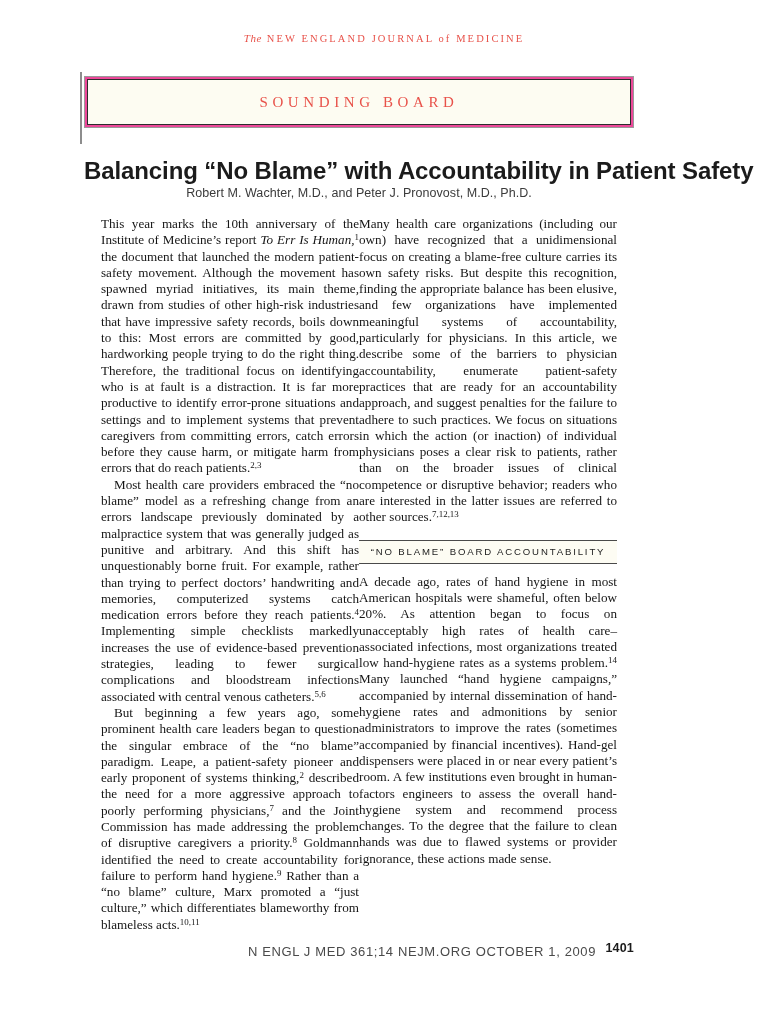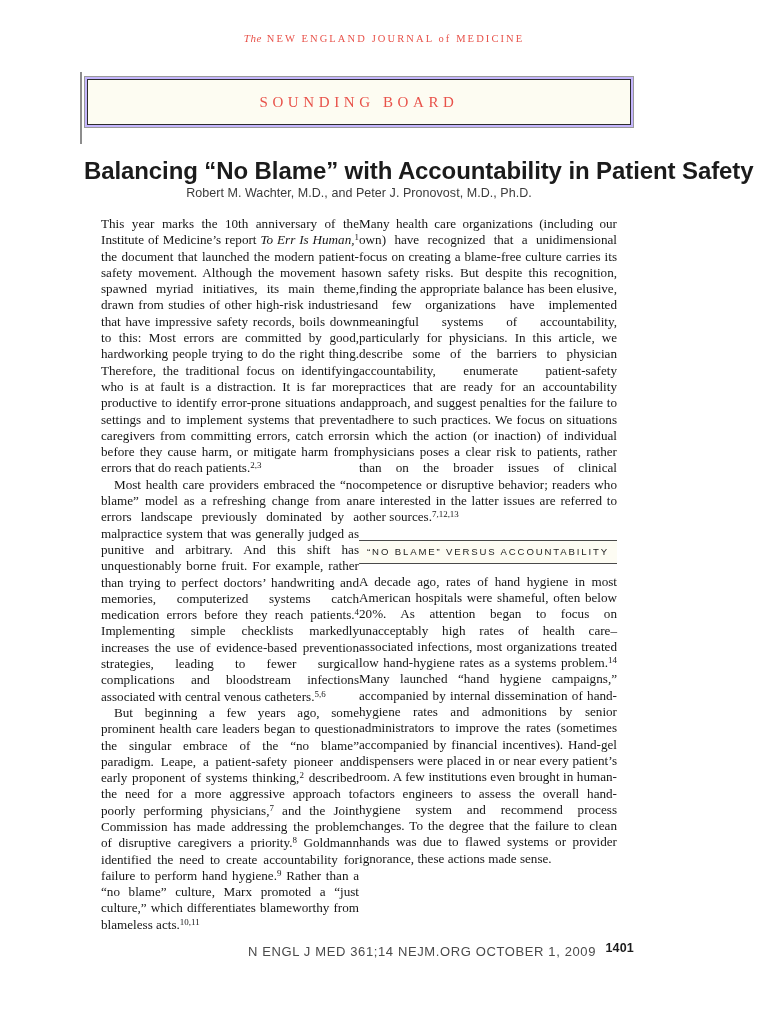--- a/index.html
+++ b/index.html
@@ -60,21 +60,21 @@
     background: #8d8d8d;
   }
   .banner-outer {
     position: absolute;
     left: 0;
     top: 0;
     right: 0;
     bottom: 0;
     border: 1px solid #9a9a9a;
     padding: 2px;
-    background: #c4b5fd;
+    background: #ec4899;
   }
   .banner-inner {
     width: 100%;
     height: 100%;
     border: 1.5px solid #2c2c2c;
     background: #fdfcf2;
     display: flex;
     align-items: center;
     justify-content: center;
   }
@@ -220,21 +220,21 @@
 
   <div class="columns">
     <div class="col" id="left-column">
         <p class="body"><span>This year marks the 10th anniversary of the Institute of Medicine’s report </span><em>To Err Is Human,</em><sup>1</sup><span> the document that launched the modern patient-safety movement. Although the movement has spawned myriad initiatives, its main theme, drawn from studies of other high-risk industries that have impressive safety records, boils down to this: Most errors are committed by good, hardworking people trying to do the right thing. Therefore, the traditional focus on identifying who is at fault is a distraction. It is far more productive to identify error-prone situations and settings and to implement systems that prevent caregivers from committing errors, catch errors before they cause harm, or mitigate harm from errors that do reach patients.</span><sup>2,3</sup></p>
         <p class="body"><span>Most health care providers embraced the “no blame” model as a refreshing change from an errors landscape previously dominated by a malpractice system that was generally judged as punitive and arbitrary. And this shift has unquestionably borne fruit. For example, rather than trying to perfect doctors’ handwriting and memories, computerized systems catch medication errors before they reach patients.</span><sup>4</sup><span> Implementing simple checklists markedly increases the use of evidence-based prevention strategies, leading to fewer surgical complications and bloodstream infections associated with central venous catheters.</span><sup>5,6</sup></p>
         <p class="body"><span>But beginning a few years ago, some prominent health care leaders began to question the singular embrace of the “no blame” paradigm. Leape, a patient-safety pioneer and early proponent of systems thinking,</span><sup>2</sup><span> described the need for a more aggressive approach to poorly performing physicians,</span><sup>7</sup><span> and the Joint Commission has made addressing the problem of disruptive caregivers a priority.</span><sup>8</sup><span> Goldmann identified the need to create accountability for failure to perform hand hygiene.</span><sup>9</sup><span> Rather than a “no blame” culture, Marx promoted a “just culture,” which differentiates blameworthy from blameless acts.</span><sup>10,11</sup></p>
       </div>
     <div class="col" id="right-column">
         <p class="body"><span>Many health care organizations (including our own) have recognized that a unidimensional focus on creating a blame-free culture carries its own safety risks. But despite this recognition, finding the appropriate balance has been elusive, and few organizations have implemented meaningful systems of accountability, particularly for physicians. In this article, we describe some of the barriers to physician accountability, enumerate patient-safety practices that are ready for an accountability approach, and suggest penalties for the failure to adhere to such practices. We focus on situations in which the action (or inaction) of individual physicians poses a clear risk to patients, rather than on the broader issues of clinical competence or disruptive behavior; readers who are interested in the latter issues are referred to other sources.</span><sup>7,12,13</sup></p>
         <div class="section-head">
-          <span>“NO BLAME” VERSUS ACCOUNTABILITY</span>
+          <span>“NO BLAME” BOARD ACCOUNTABILITY</span>
         </div>
         <p class="body" style="text-indent: 0px;"><span>A decade ago, rates of hand hygiene in most American hospitals were shameful, often below 20%. As attention began to focus on unacceptably high rates of health care–associated infections, most organizations treated low hand-hygiene rates as a systems problem.</span><sup>14</sup><span> Many launched “hand hygiene campaigns,” accompanied by internal dissemination of hand-hygiene rates and admonitions by senior administrators to improve the rates (sometimes accompanied by financial incentives). Hand-gel dispensers were placed in or near every patient’s room. A few institutions even brought in human-factors engineers to assess the overall hand-hygiene system and recommend process changes. To the degree that the failure to clean hands was due to flawed systems or provider ignorance, these actions made sense.</span></p>
       </div>
   </div>
 
   <div class="footer">
     <span class="footer-cite">N ENGL J MED 361;14   NEJM.ORG   OCTOBER 1, 2009</span>
     <span class="footer-page">1401</span>
   </div>
 

